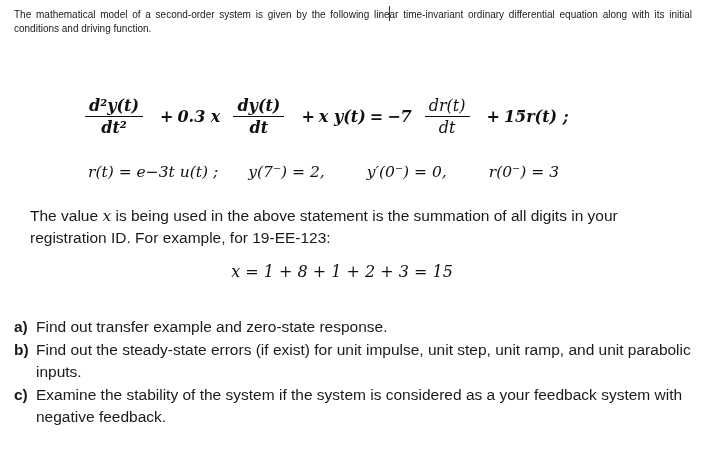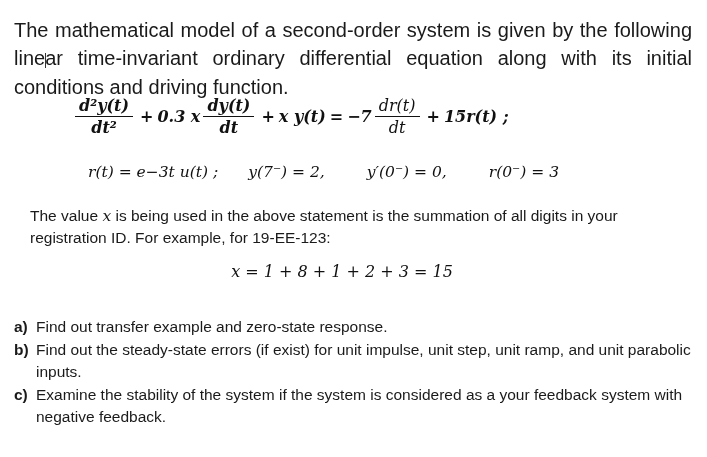--- a/index.html
+++ b/index.html
@@ -17,23 +17,23 @@
   .page {
     position: relative;
     width: 707px;
     height: 457px;
     padding: 0;
     box-sizing: border-box;
   }
   .intro {
     position: absolute;
     left: 14px;
-    top: 16px;
+    top: 6px;
     width: 678px;
-    font-size: 20px;
+    font-size: 10px;
     line-height: 1.42;
     text-align: justify;
     text-justify: inter-word;
   }
   .caret {
     display: inline-block;
     width: 0;
     border-left: 1px solid #333;
     height: 15px;
     vertical-align: -3px;
@@ -49,21 +49,21 @@
     color: #111;
     display: flex;
     align-items: center;
     white-space: nowrap;
   }
   .frac {
     display: inline-flex;
     flex-direction: column;
     align-items: center;
     vertical-align: middle;
-    margin: 0 3px;
+    margin: 0 13px;
   }
   .frac .num {
     padding: 0 4px 1px 4px;
     font-weight: bold;
     font-style: italic;
   }
   .frac .bar {
     width: 100%;
     height: 1.4px;
     background: #111;

